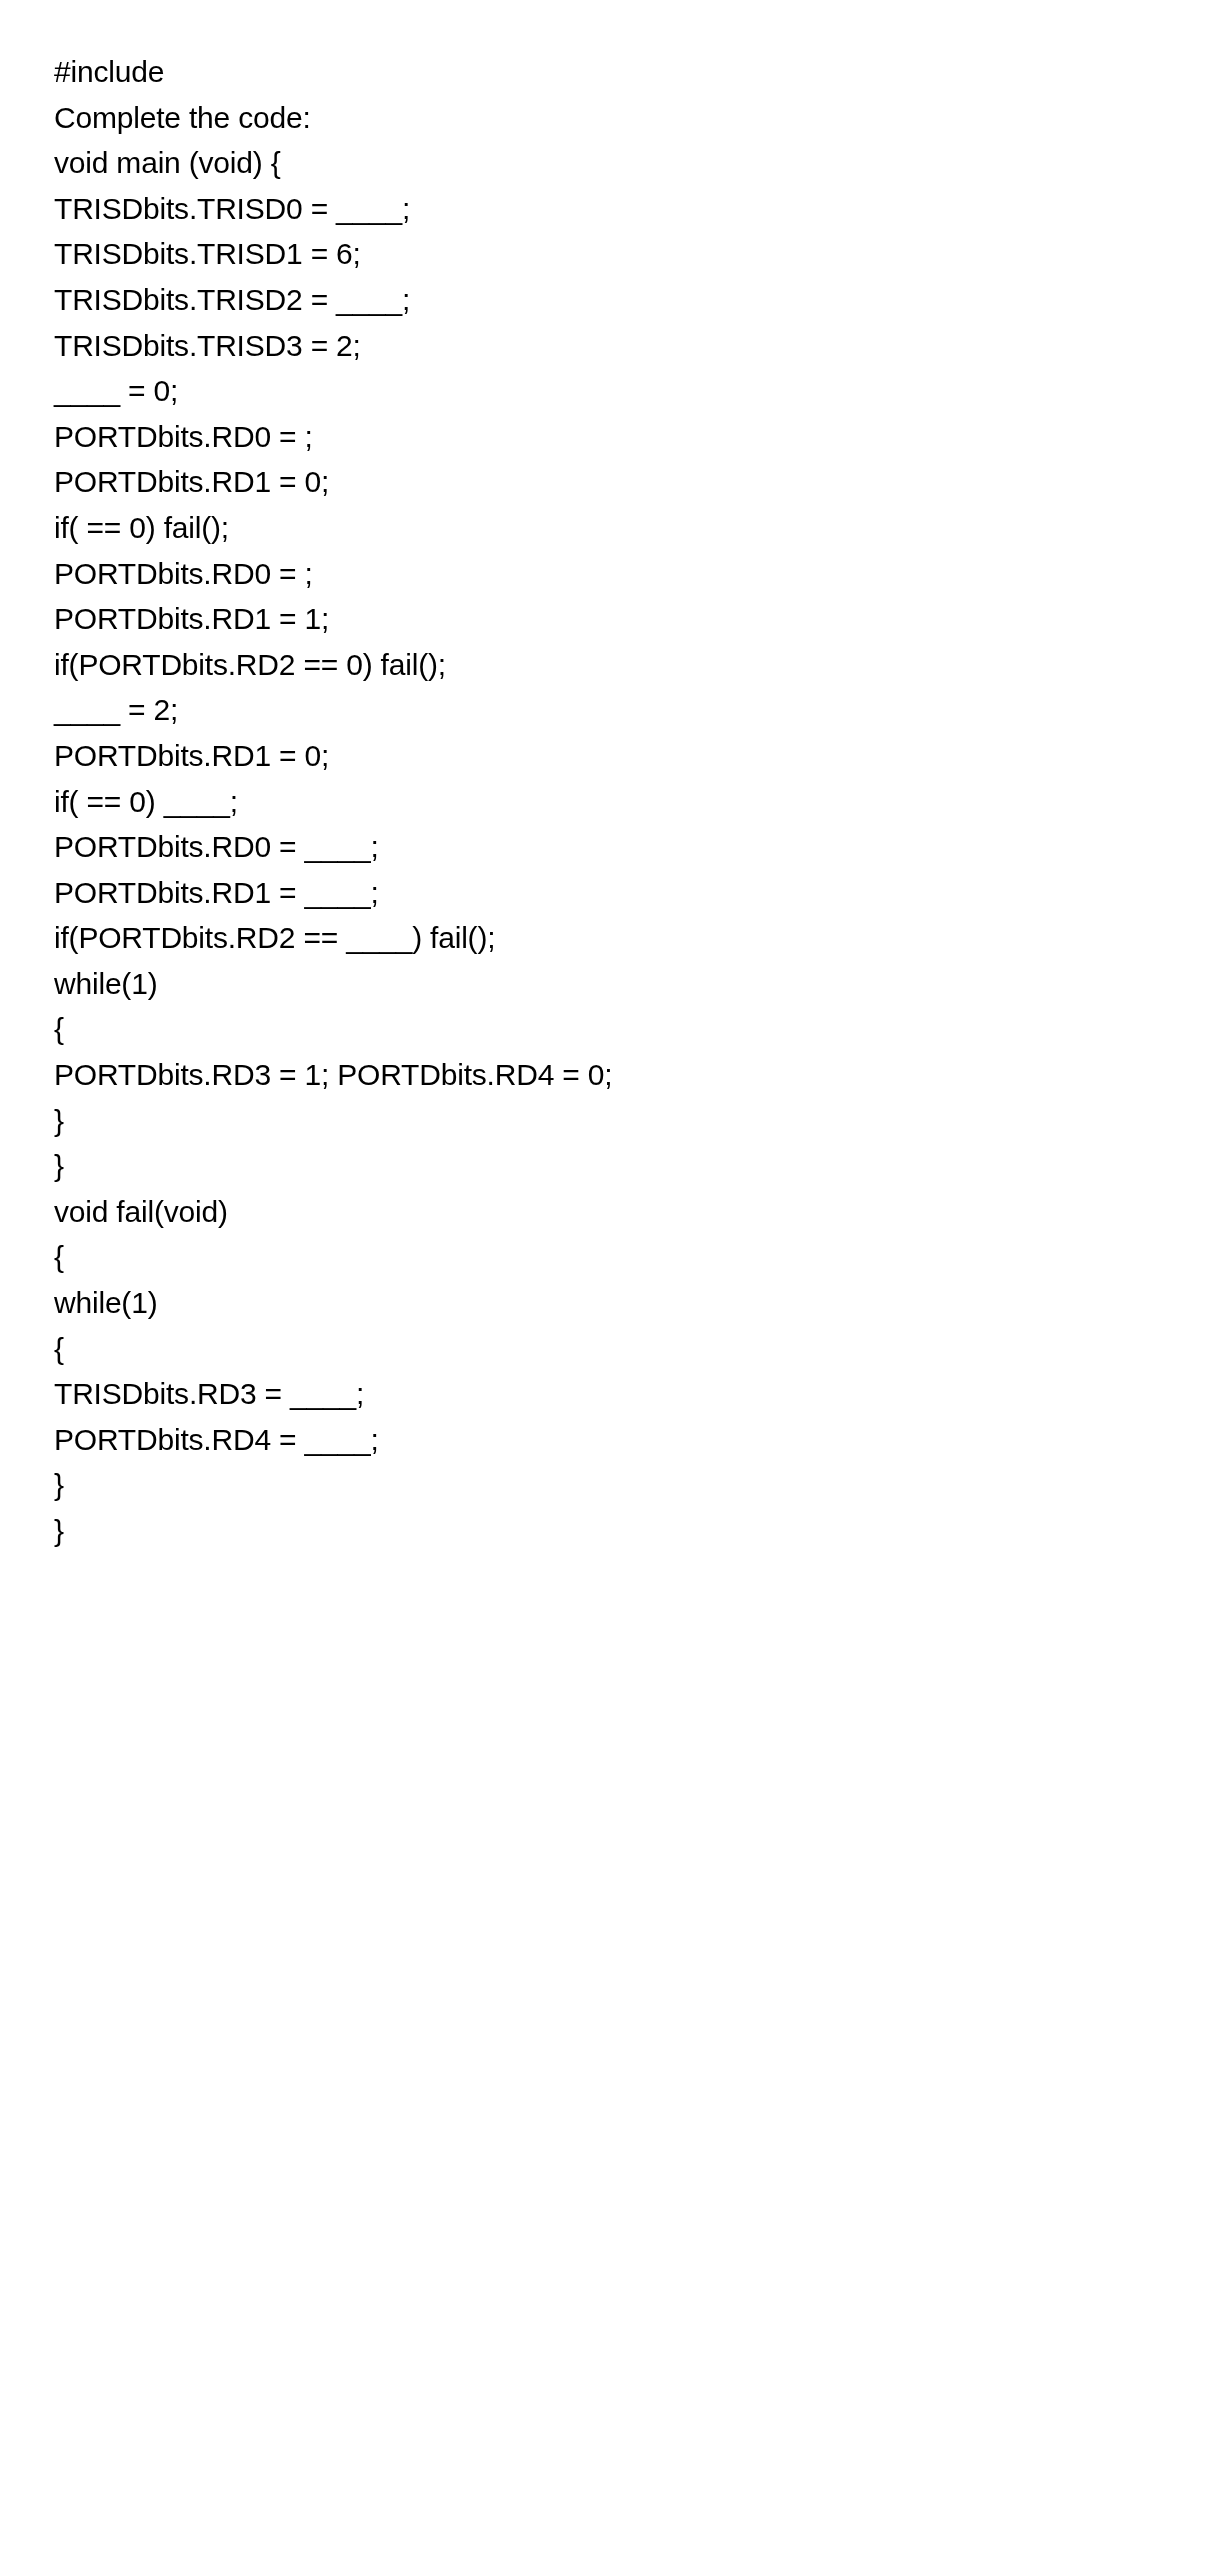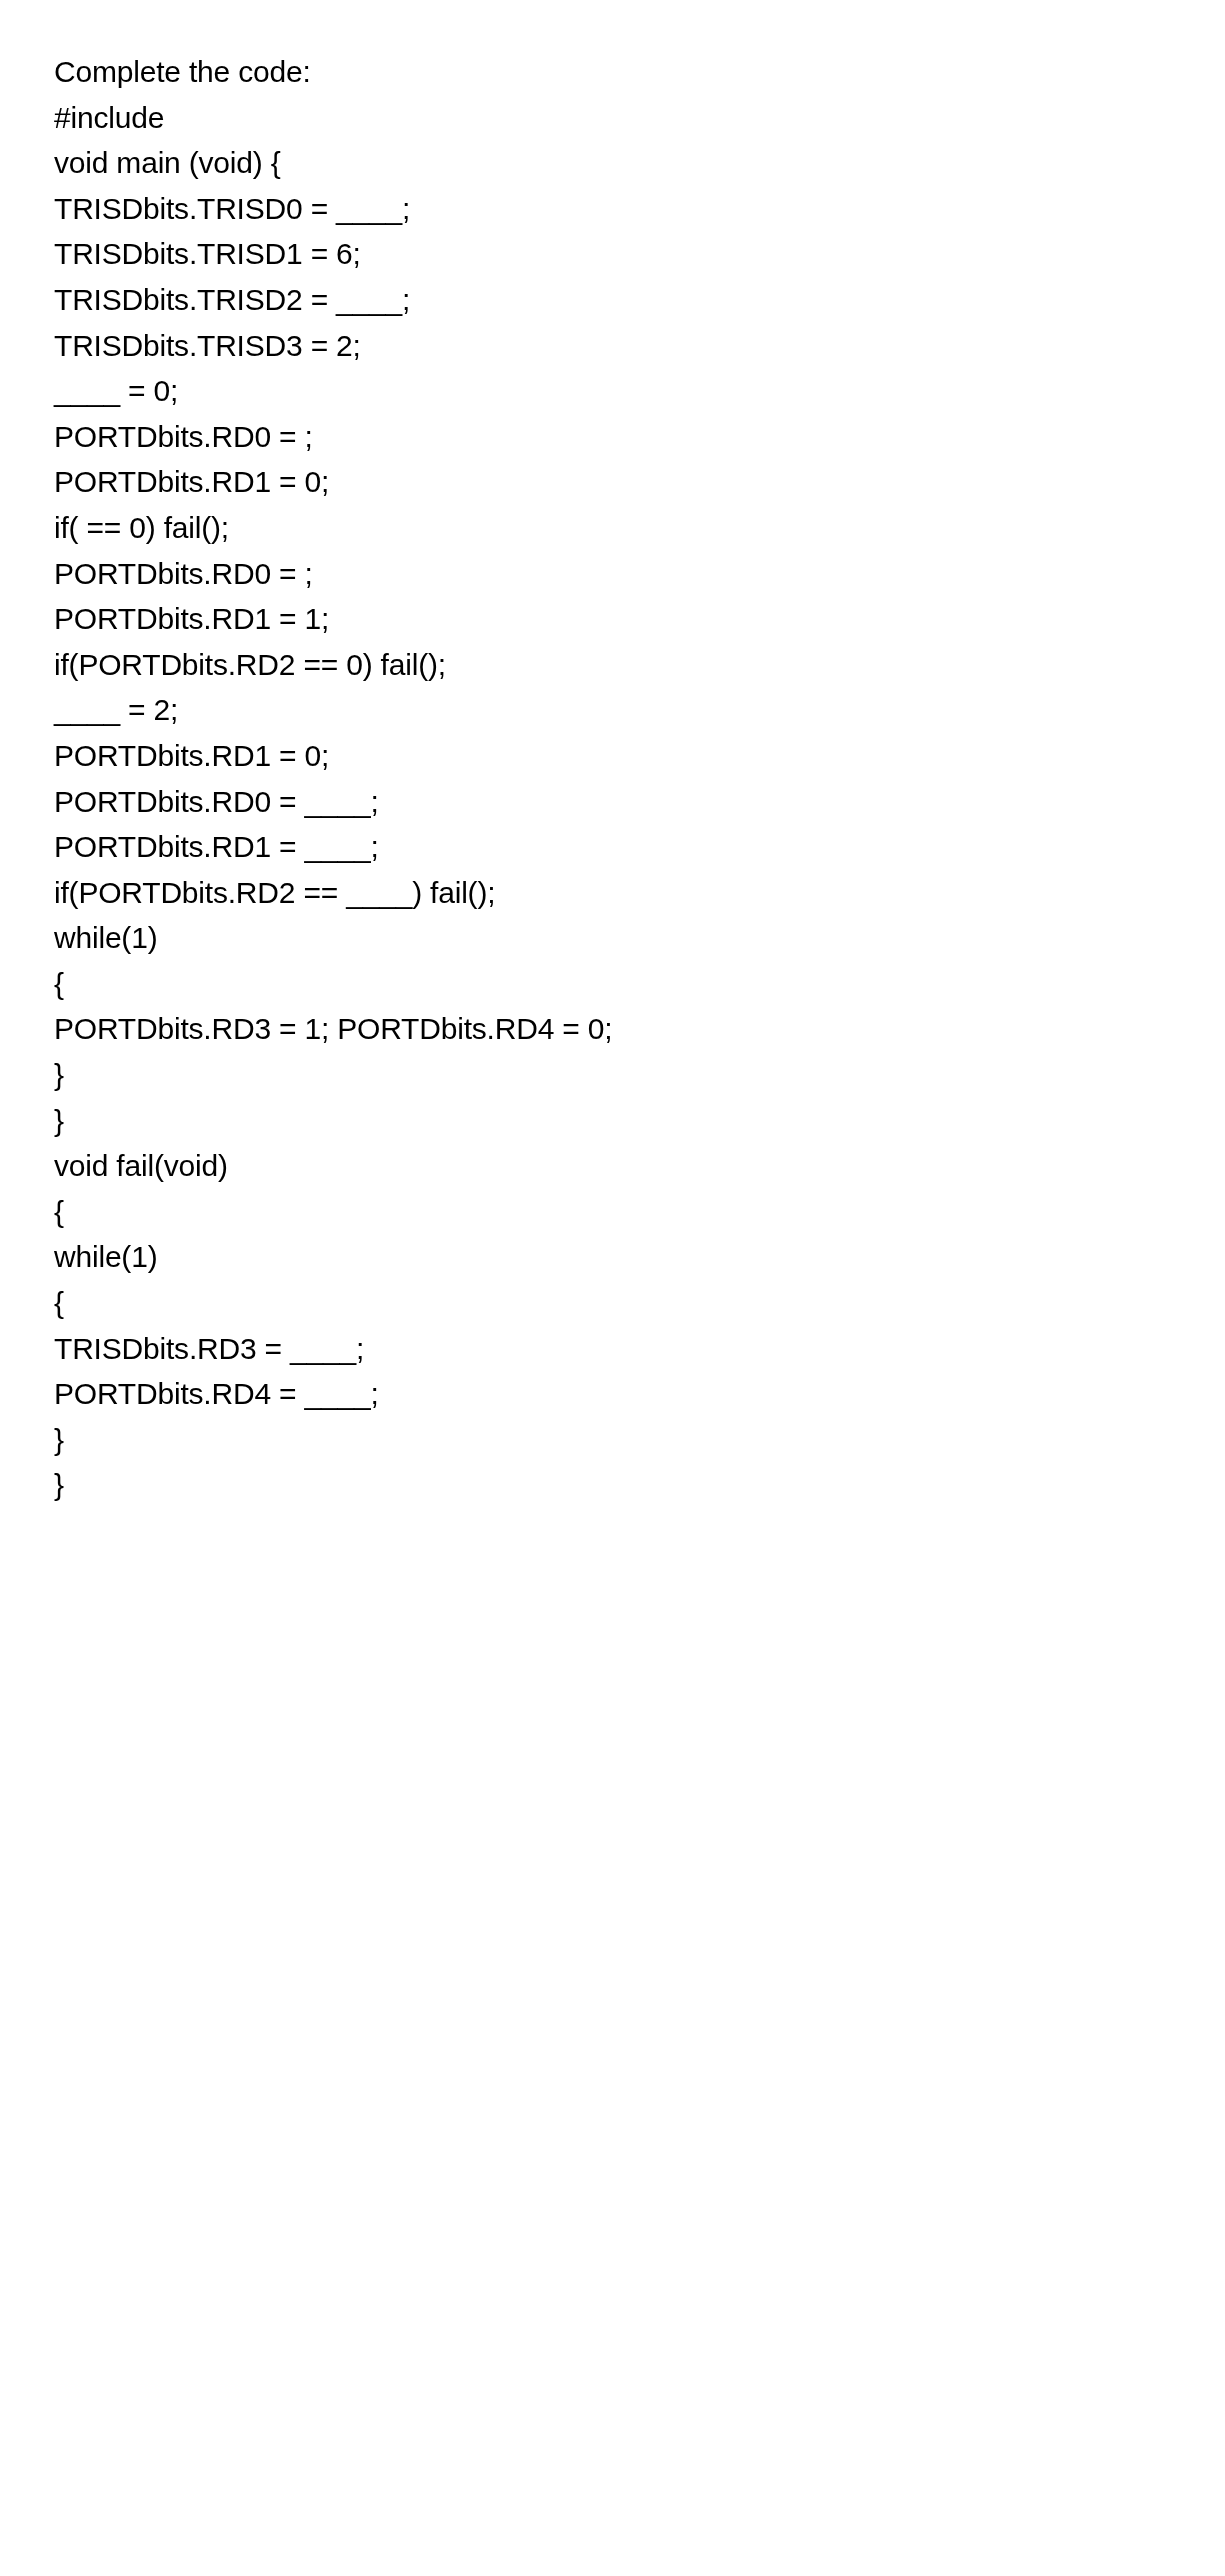--- a/index.html
+++ b/index.html
@@ -21,36 +21,37 @@
       letter-spacing: -0.2px;
     }
     .bold {
       font-weight: 400;
     }
   </style>
 </head>
 <body>
 
 <div id="code-container">
+    <div class="code-line">#include</div>
     <div class="code-line">Complete the code:</div>
-    <div class="code-line">#include</div>
     <div class="code-line">void main (void) {</div>
     <div class="code-line">TRISDbits.TRISD0 = ____;</div>
     <div class="code-line">TRISDbits.TRISD1 = 6;</div>
     <div class="code-line">TRISDbits.TRISD2 = ____;</div>
     <div class="code-line">TRISDbits.TRISD3 = 2;</div>
     <div class="code-line">____ = 0;</div>
     <div class="code-line">PORTDbits.RD0 = ;</div>
     <div class="code-line bold">PORTDbits.RD1 = 0;</div>
     <div class="code-line"><span class="bold">if(</span><span> == 0) fail();</span></div>
     <div class="code-line">PORTDbits.RD0 = ;</div>
     <div class="code-line bold">PORTDbits.RD1 = 1;</div>
     <div class="code-line bold">if(PORTDbits.RD2 == 0) fail();</div>
     <div class="code-line bold">____ = 2;</div>
     <div class="code-line bold">PORTDbits.RD1 = 0;</div>
+    <div class="code-line"><span class="bold">if(</span><span> == 0) ____;</span></div>
     <div class="code-line">PORTDbits.RD0 = ____;</div>
     <div class="code-line">PORTDbits.RD1 = ____;</div>
     <div class="code-line">if(PORTDbits.RD2 == ____) fail();</div>
     <div class="code-line">while(1)</div>
     <div class="code-line">{</div>
     <div class="code-line">PORTDbits.RD3 = 1; PORTDbits.RD4 = 0;</div>
     <div class="code-line">}</div>
     <div class="code-line">}</div>
     <div class="code-line">void fail(void)</div>
     <div class="code-line">{</div>

